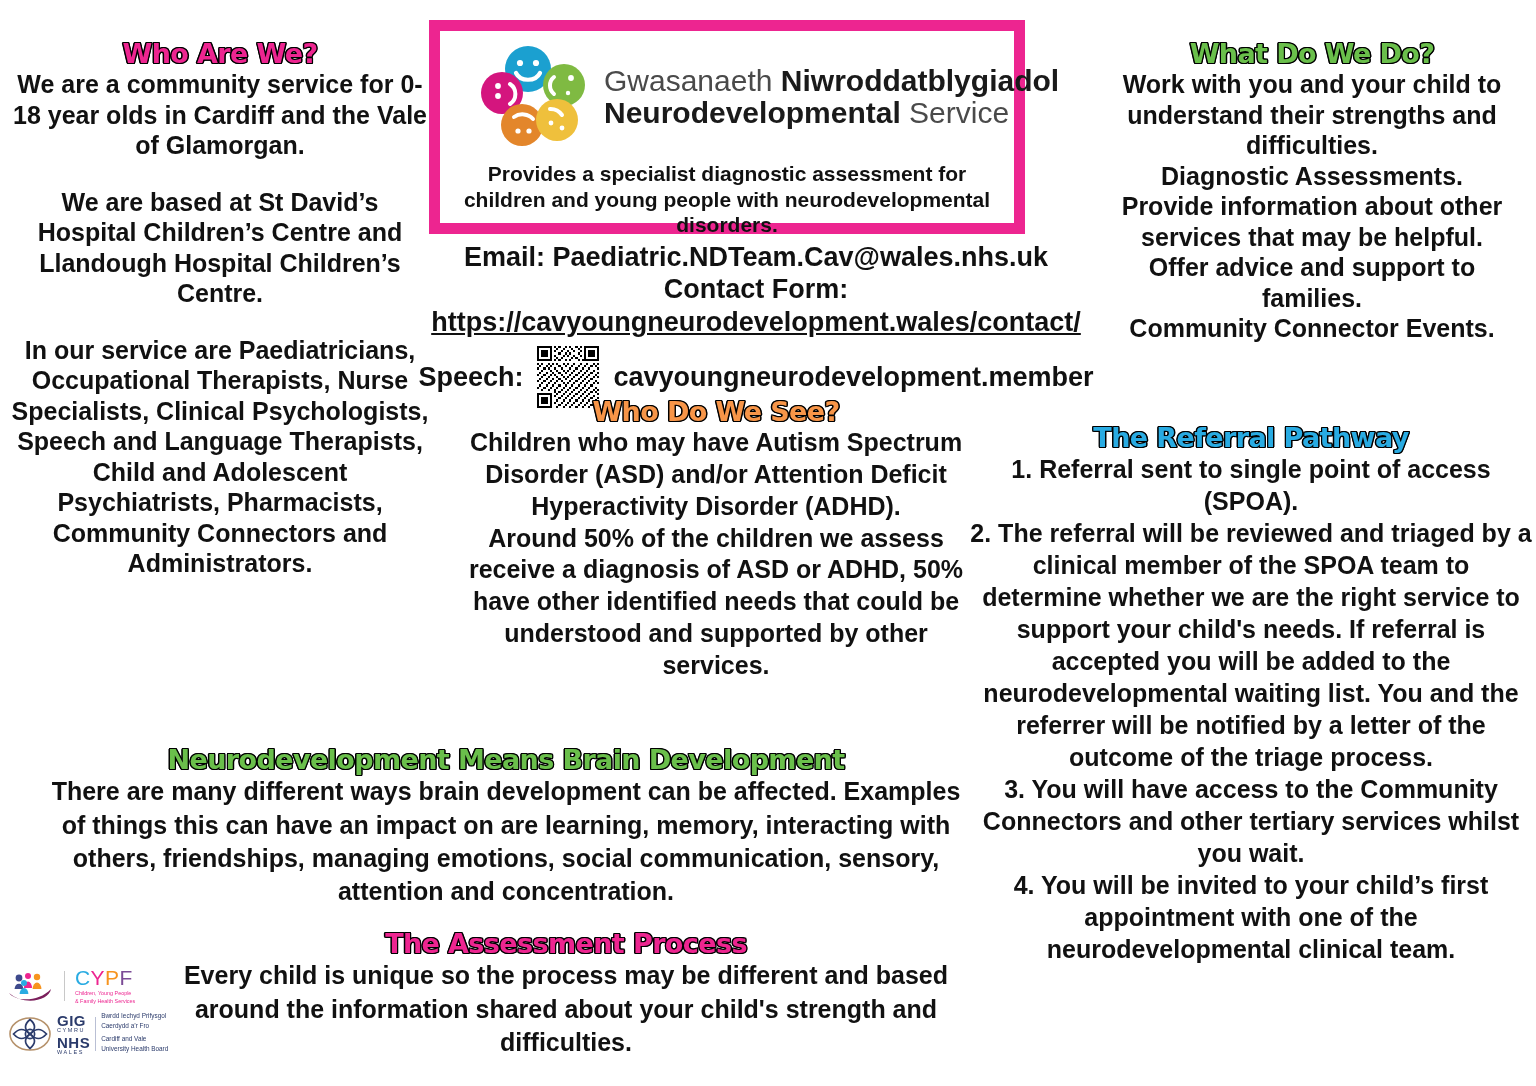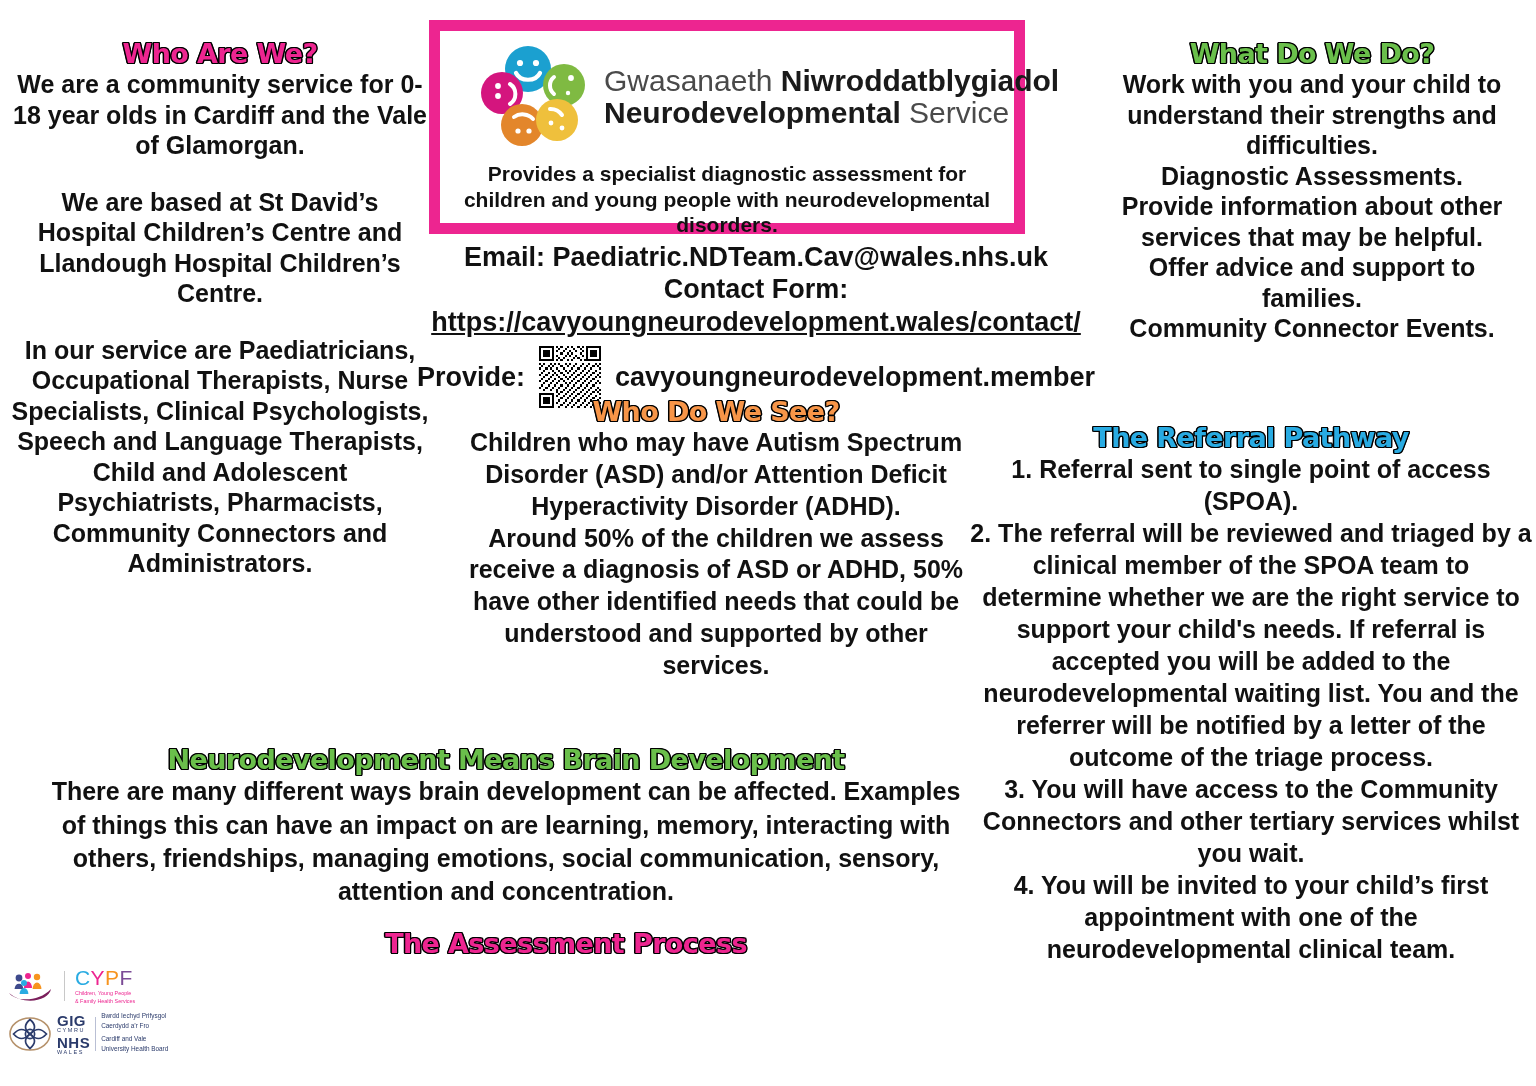--- a/index.html
+++ b/index.html
@@ -204,21 +204,21 @@
     </span>
   </div>
   <div class="logo-strap">Provides a specialist diagnostic assessment for children and young people with neurodevelopmental disorders.</div>
 </div>
 
 <div class="contact">
   <div class="contact-line">Email: Paediatric.NDTeam.Cav@wales.nhs.uk</div>
   <div class="contact-line">Contact Form:</div>
   <div class="contact-url">https://cavyoungneurodevelopment.wales/contact/</div>
   <div class="website-row">
-    <span class="website-label">Provide:</span>
+    <span class="website-label">Speech:</span>
     <span>
       <svg class="qr" viewBox="0 0 29 29" shape-rendering="crispEdges" xmlns="http://www.w3.org/2000/svg">
         <rect width="29" height="29" fill="#fff"></rect>
         <g fill="#000">
           <rect x="0" y="0" width="7" height="7"></rect>
             <rect x="1" y="1" width="5" height="5" fill="#fff"></rect>
             <rect x="2" y="2" width="3" height="3"></rect>
           <rect x="22" y="0" width="7" height="7"></rect>
             <rect x="23" y="1" width="5" height="5" fill="#fff"></rect>
             <rect x="24" y="2" width="3" height="3"></rect>
@@ -483,20 +483,23 @@
 
 <div class="neuro">
   <div class="heading h-green">Neurodevelopment Means Brain Development</div>
   <div class="body-text">
     <p>There are many different ways brain development can be affected. Examples of things this can have an impact on are learning, memory, interacting with others, friendships, managing emotions, social communication, sensory, attention and concentration.</p>
   </div>
 </div>
 
 <div class="assess">
   <div class="heading h-pink">The Assessment Process</div>
+  <div class="body-text">
+    <p>Every child is unique so the process may be different and based around the information shared about your child's strength and difficulties.</p>
+  </div>
 </div>
 
 <div class="footer-logos">
 
   <div class="cypf">
     <span class="cypf-mark">
       <svg viewBox="0 0 46 34" xmlns="http://www.w3.org/2000/svg">
         <circle cx="11" cy="9" r="3.4" fill="#3E4A8C"></circle>
         <path d="M6.5 20 a4.6 6.5 0 0 1 9 0 z" fill="#3E4A8C"></path>
         <circle cx="20" cy="7" r="3" fill="#ED2590"></circle>

